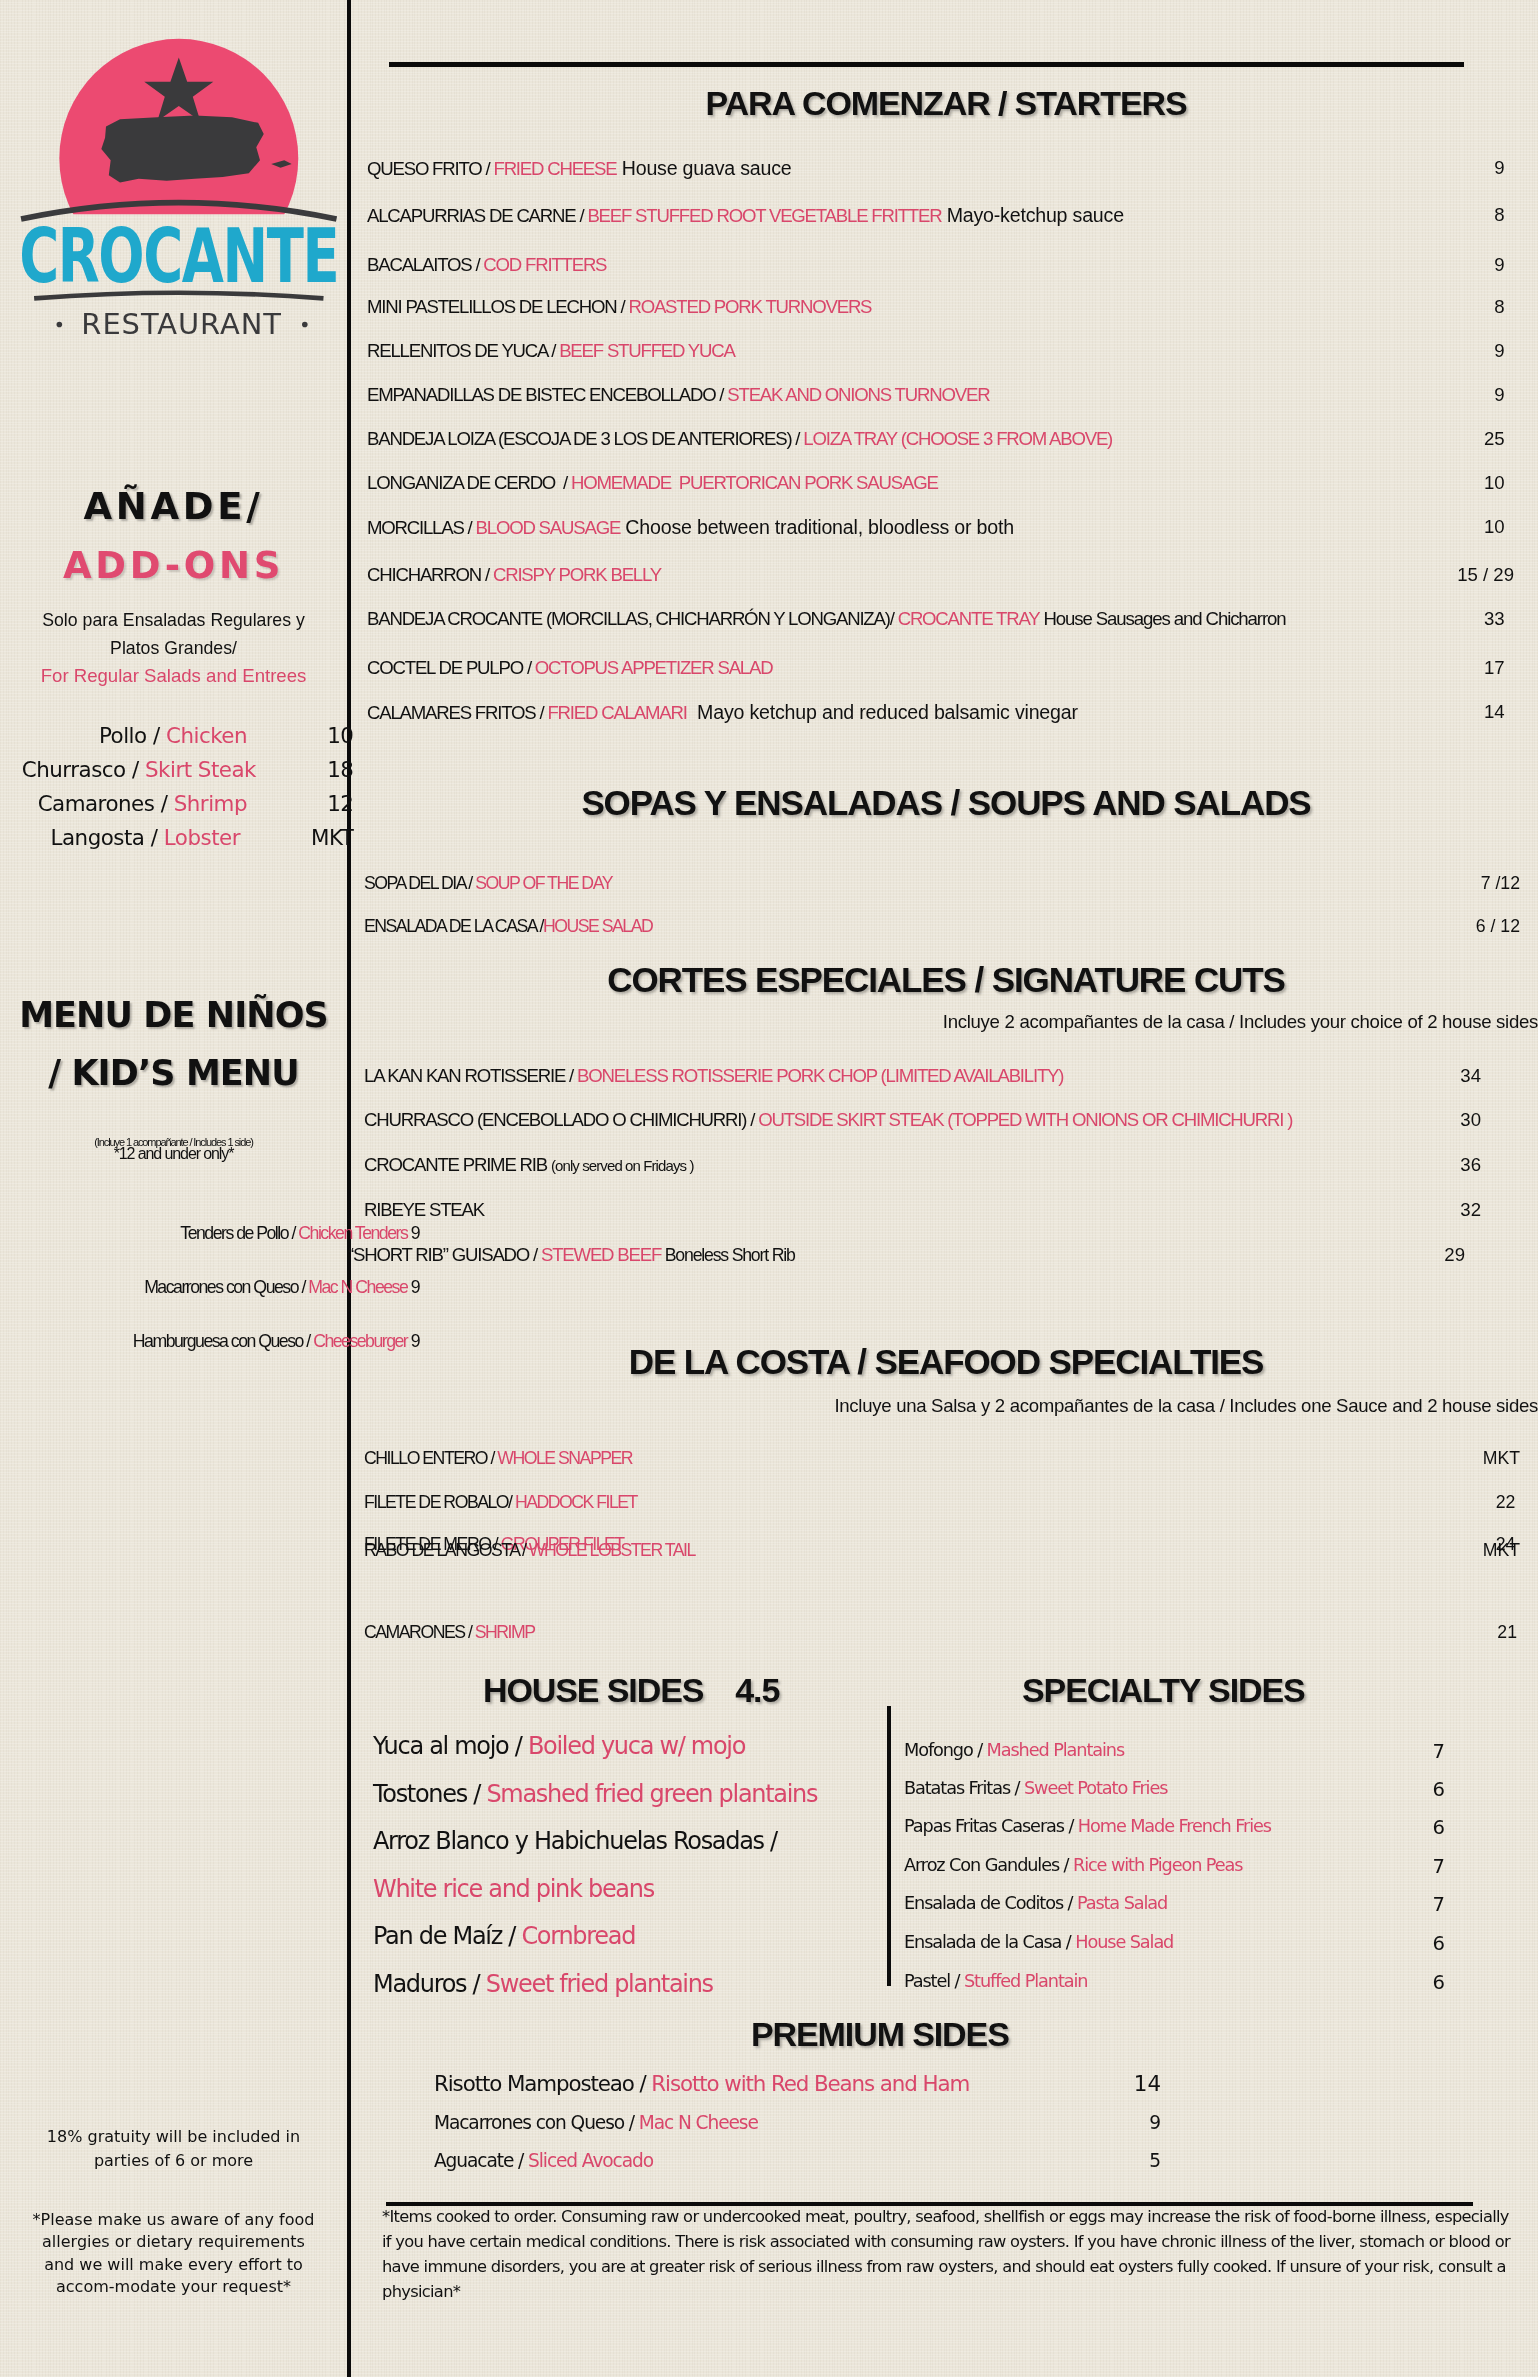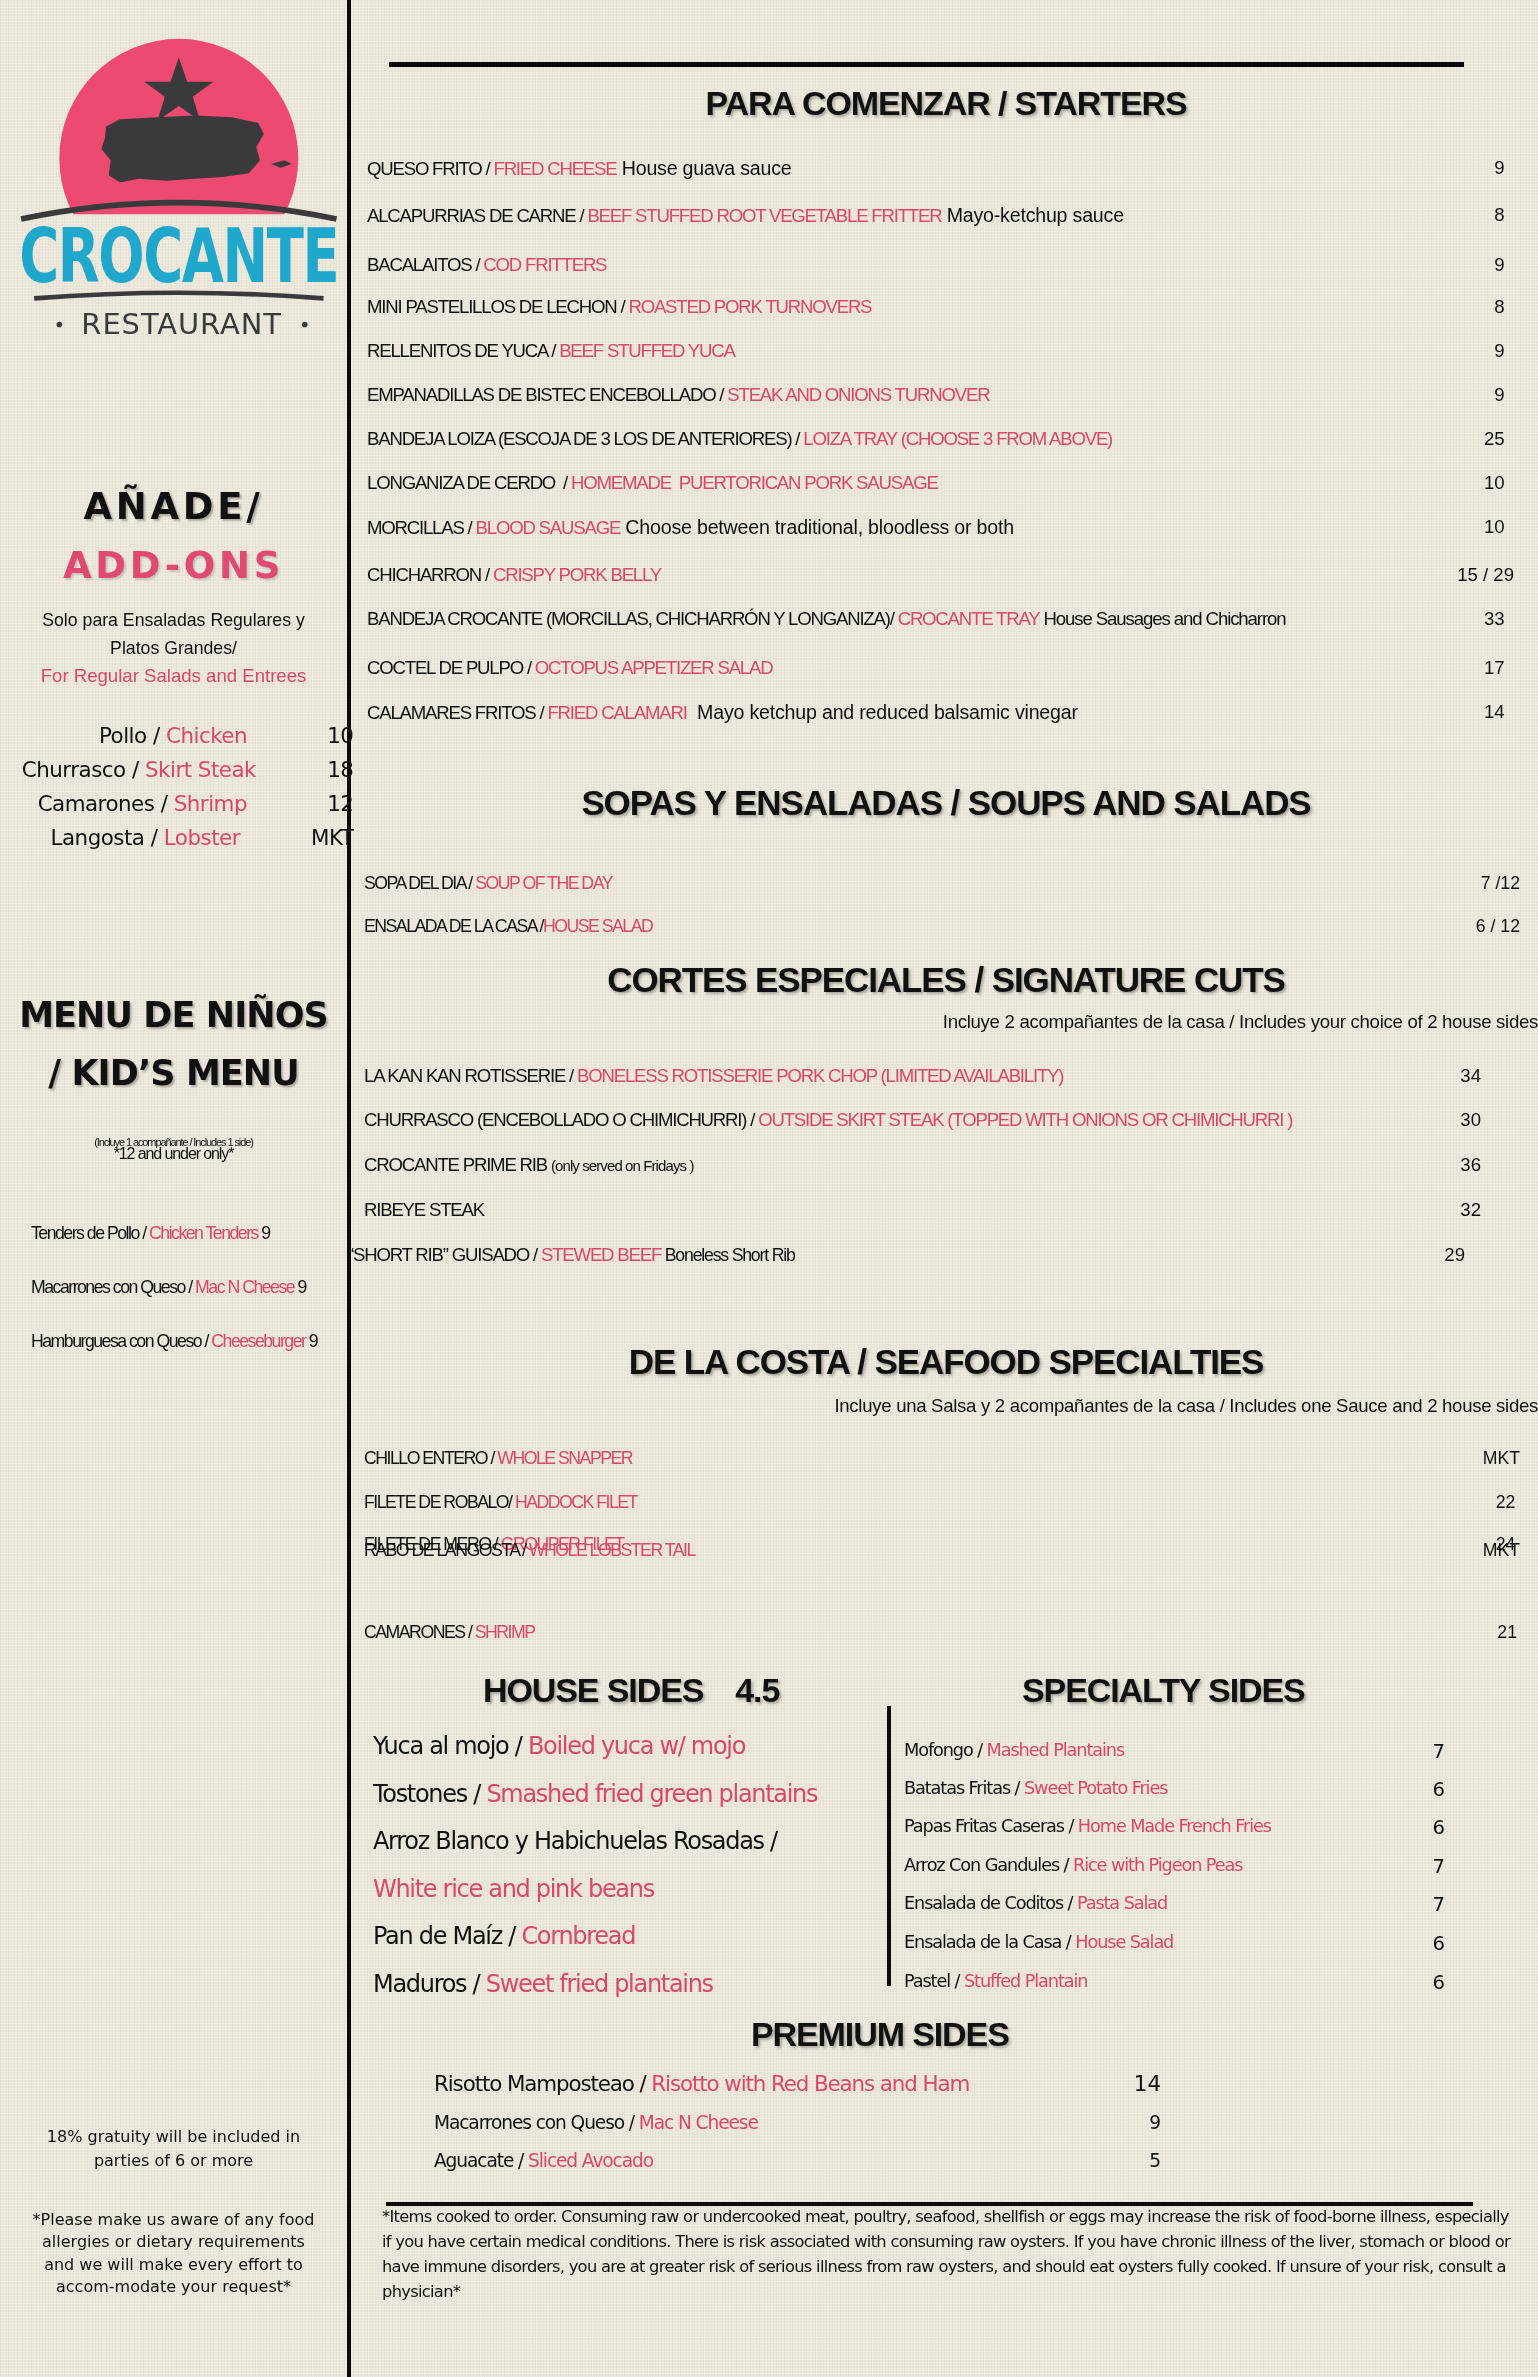--- a/index.html
+++ b/index.html
@@ -30,21 +30,21 @@
     .addons-note { top: 606px; font-size: 17.7px; line-height: 28px; padding: 0 17px; }
     .addons-note .pink { font-size: 18.6px; }
     .addons-list { position: absolute; left: 0; top: 723px; width: 359px; }
     .addon-row { position: relative; height: 34px; font-size: 21.4px; font-family: "DejaVu Sans", sans-serif; letter-spacing: -0.5px; }
     .addon-row .name { position: absolute; right: 112px; white-space: nowrap; }
     .addon-row .price { position: absolute; right: 5.6px; }
 
     .kids-title { top: 986px; font-family: "DejaVu Sans", sans-serif; font-weight: bold; font-size: 35px; line-height: 58px; letter-spacing: -0.9px; text-shadow: 1.9px 1.9px 1.9px rgba(0,0,0,0.25); }
     .kids-note1 { top: 1136px; font-size: 11px; letter-spacing: -1.1px; }
     .kids-note2 { top: 1145px; font-size: 16px; letter-spacing: -1.1px; }
-    .kids-list { position: absolute; left: 0; top: 1223px; width: 419px; text-align: left; padding-left: 31px; }
+    .kids-list { position: absolute; left: 0; top: 1223px; width: 419px; text-align: right; padding-left: 31px; }
     .kid-row { height: 54px; font-size: 17.7px; letter-spacing: -1.5px; white-space: nowrap; }
 
     .gratuity { top: 2125px; font-family: "DejaVu Sans", sans-serif; font-size: 16px; line-height: 24px; padding: 0 37px; }
     .allergy { top: 2209px; font-family: "DejaVu Sans", sans-serif; font-size: 16px; line-height: 22.4px; padding: 0 28px; }
 
     
     .sec-title { position: absolute; left: 354px; width: 1184px; text-align: center; font-weight: bold; font-size: 35px; letter-spacing: -1.1px; text-shadow: 1.9px 1.9px 2.8px rgba(0,0,0,0.28); white-space: nowrap; }
     .sec-note { position: absolute; left: 354px; width: 1184px; text-align: right; font-size: 18.6px; letter-spacing: -0.3px; }
     .item { position: absolute; left: 367px; width: 1147px; height: 28px; font-size: 18.6px; letter-spacing: -1.2px; white-space: nowrap; }
     .item .desc { font-family: "Liberation Sans", sans-serif; letter-spacing: -0.2px; font-size: 19.6px; }

